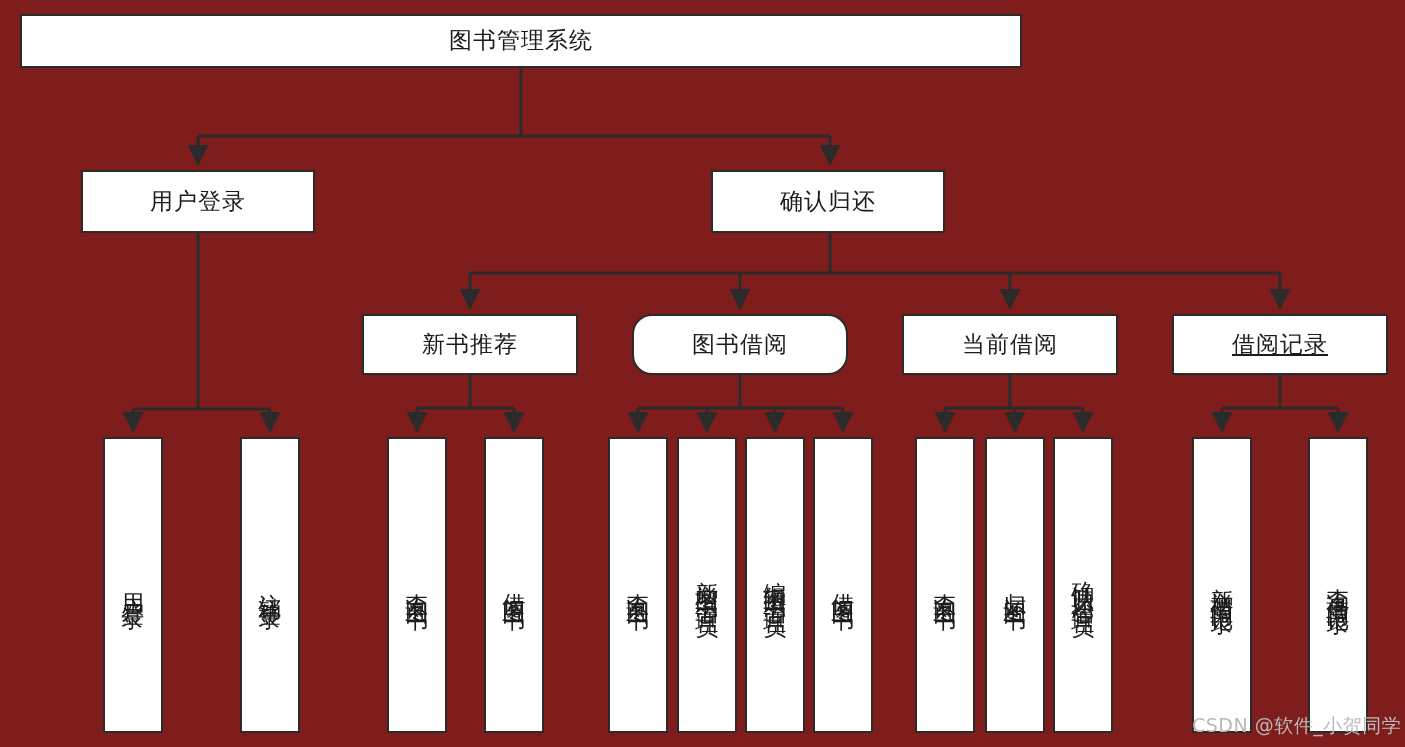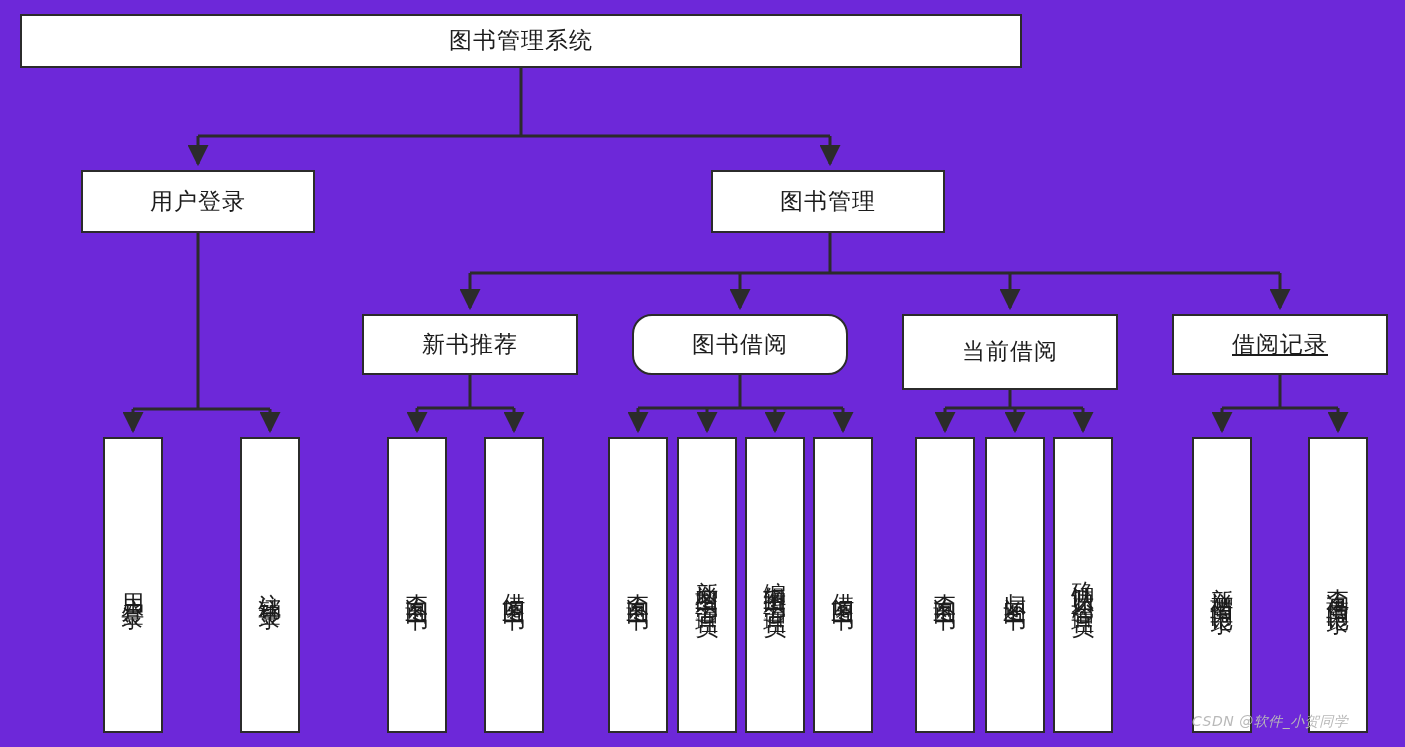--- a/index.html
+++ b/index.html
@@ -7,21 +7,21 @@
     padding: 0;
     background: #ffffff;
   }
   body {
     font-family: "DejaVu Sans", "Liberation Sans", sans-serif;
   }
   #canvas {
     position: relative;
     width: 1405px;
     height: 747px;
-    background: #6d28d9;
+    background: #7f1d1d;
     overflow: hidden;
   }
   svg#wires {
     position: absolute;
     left: 0;
     top: 0;
     width: 1405px;
     height: 747px;
     pointer-events: none;
   }
@@ -51,25 +51,24 @@
     align-items: center;
   }
   .node-v span {
     writing-mode: vertical-rl;
     text-orientation: upright;
     display: block;
     white-space: nowrap;
   }
   .watermark {
     position: absolute;
-    font-size: 14px;
+    font-size: 19px;
     color: #b9b9b9;
     white-space: nowrap;
     letter-spacing: 0.5px;
-    font-style: italic;
   }
 </style>
 </head>
 <body>
 
 <div id="canvas">
 
   <svg id="wires" viewBox="0 0 1405 747" xmlns="http://www.w3.org/2000/svg">
     <defs>
       <marker id="arrow" viewBox="0 0 10 10" refX="9" refY="5" markerWidth="7" markerHeight="7" orient="auto-start-reverse">
@@ -125,30 +124,30 @@
   </svg>
 
   <div class="node node-h" style="left:20px; top:14px; width:1002px; height:54px;">
     <span>图书管理系统</span>
   </div>
 
   <div class="node node-h" style="left:81px; top:170px; width:234px; height:63px;">
     <span>用户登录</span>
   </div>
   <div class="node node-h" style="left:711px; top:170px; width:234px; height:63px;">
-    <span>图书管理</span>
+    <span>确认归还</span>
   </div>
 
   <div class="node node-h" style="left:362px; top:314px; width:216px; height:61px;">
     <span>新书推荐</span>
   </div>
   <div class="node node-h" style="left:632px; top:314px; width:216px; height:61px;border-radius:20px;">
     <span>图书借阅</span>
   </div>
-  <div class="node node-h" style="left:902px; top:314px; width:216px; height:76px;justify-content:center;">
+  <div class="node node-h" style="left:902px; top:314px; width:216px; height:61px;justify-content:center;">
     <span>当前借阅</span>
   </div>
   <div class="node node-h" style="left:1172px; top:314px; width:216px; height:61px;text-decoration:underline;">
     <span>借阅记录</span>
   </div>
 
   <div class="node node-v" style="left:103px; top:437px; width:60px; height:296px;">
     <span>用户登录</span>
   </div>
   <div class="node node-v" style="left:240px; top:437px; width:60px; height:296px;">

